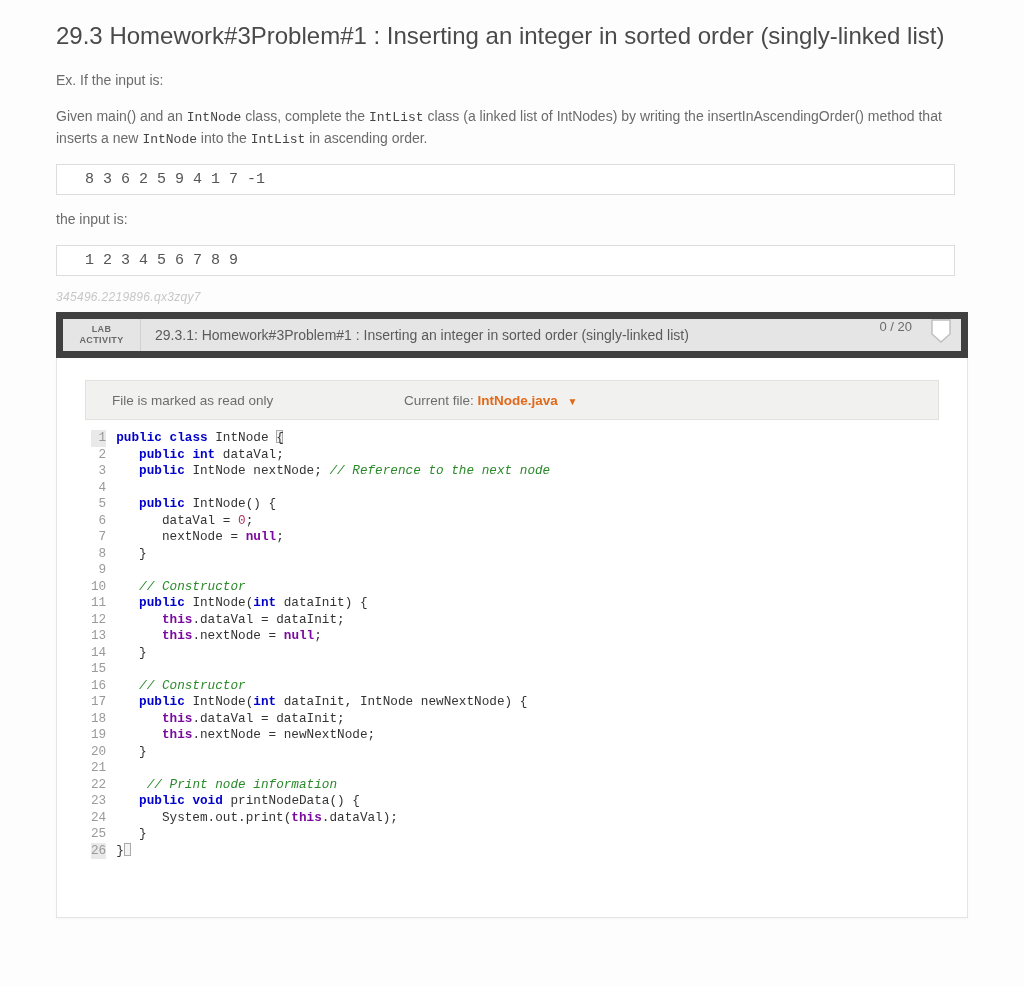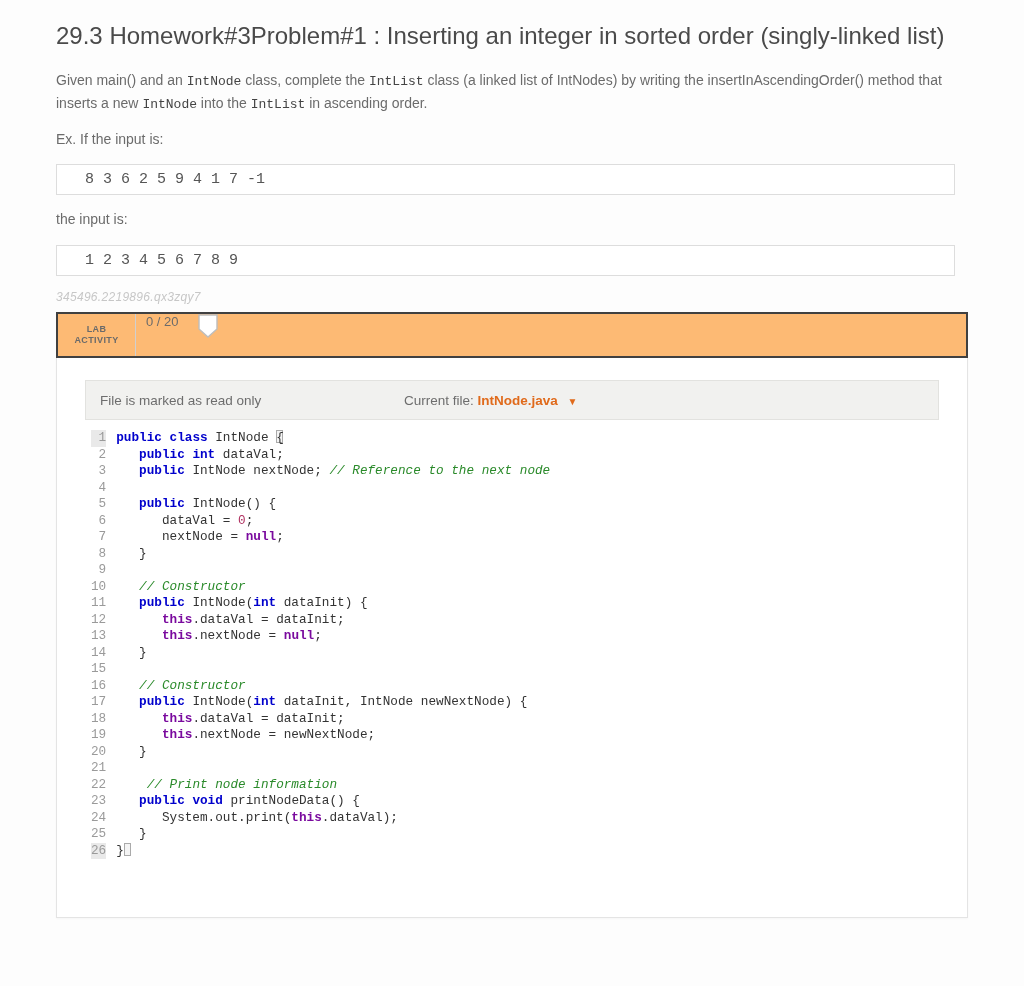--- a/index.html
+++ b/index.html
@@ -44,22 +44,22 @@
     white-space:pre;
   }
   .tiny-id {
     font-size:12px;
     color:#c7c7c7;
     letter-spacing:.3px;
     margin:2px 0 8px 0;
     font-style:italic;
   }
   .lab-bar {
-    border:2px solid #404040;
-    background:#fdba74;
+    border:7px solid #404040;
+    background:#e5e5e5;
     display:flex;
     align-items:stretch;
     height:46px;
     margin-top:8px;
   }
   .lab-bar .lab-tag {
     width:78px;
     border-right:1px solid #d0d0d0;
     display:flex;
     flex-direction:column;
@@ -103,21 +103,21 @@
     background:#f1f1ef;
     border:1px solid #e2e2df;
     height:40px;
     display:flex;
     align-items:center;
     font-size:13.5px;
     color:#6d6d6d;
   }
   .file-bar .readonly {
     width:280px;
-    padding-left:14px;
+    padding-left:26px;
   }
   .file-bar .current {
     flex:1;
     text-align:left;
     padding-left:38px;
   }
   .file-bar .filename {
     color:#e06a1b;
     font-weight:700;
   }
@@ -161,37 +161,38 @@
     background:#f4f4f4;
   }
 </style>
 </head>
 <body>
 
 <div class="page">
 
   <h1 class="title">29.3 Homework#3Problem#1 : Inserting an integer in sorted order (singly-linked list)</h1>
 
+  <p class="desc">Ex. If the input is:</p>
+
   <p class="desc">
     <span>Given main() and an </span><code class="inline">IntNode</code><span> class, complete the </span><code class="inline">IntList</code><span> class (a linked list of IntNodes) by writing the insertInAscendingOrder() method that inserts a new </span><code class="inline">IntNode</code><span> into the </span><code class="inline">IntList</code><span> in ascending order.</span>
   </p>
-
-  <p class="desc">Ex. If the input is:</p>
   <div class="io-box">8 3 6 2 5 9 4 1 7 -1</div>
 
   <p class="desc">the input is:</p>
   <div class="io-box">1 2 3 4 5 6 7 8 9</div>
 
   <div class="tiny-id">345496.2219896.qx3zqy7</div>
 
   <div class="lab-bar">
     <div class="lab-tag">
       <span>LAB</span>
       <span>ACTIVITY</span>
     </div>
+    <div class="lab-title">29.3.1: Homework#3Problem#1 : Inserting an integer in sorted order (singly-linked list)</div>
     <div class="lab-score">
       <span>0 / 20</span>
       <span class="shield">
         <svg width="20" height="24" viewBox="0 0 20 24">
             <path d="M1 1 H19 V15 L10 23 L1 15 Z" fill="#fff" stroke="#bdbdbd" stroke-width="1.4"></path>
           </svg>
       </span>
     </div>
   </div>
 

